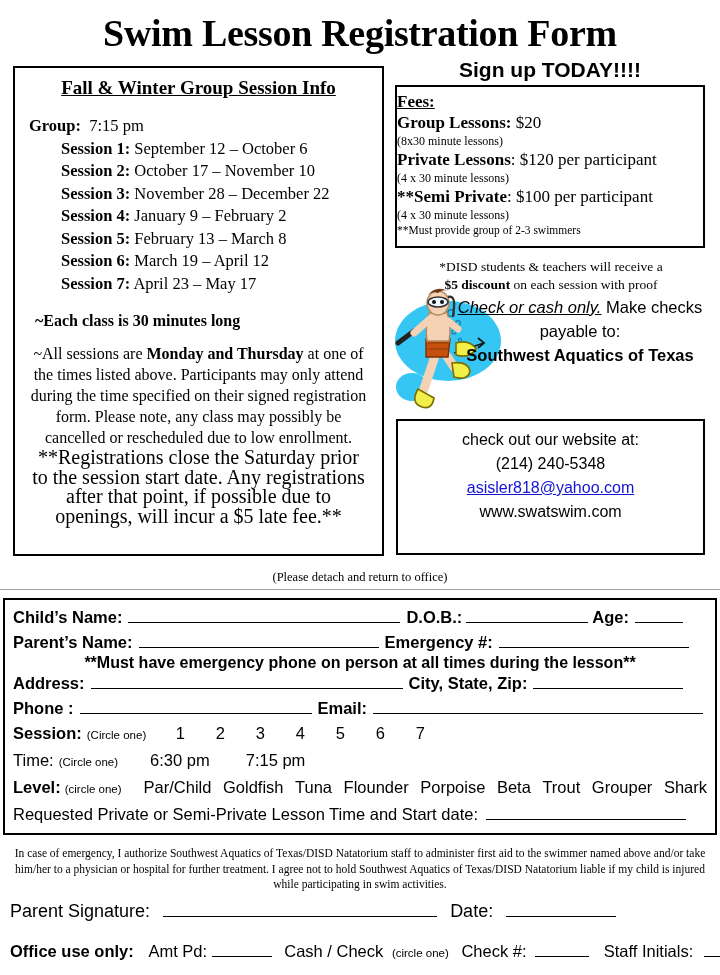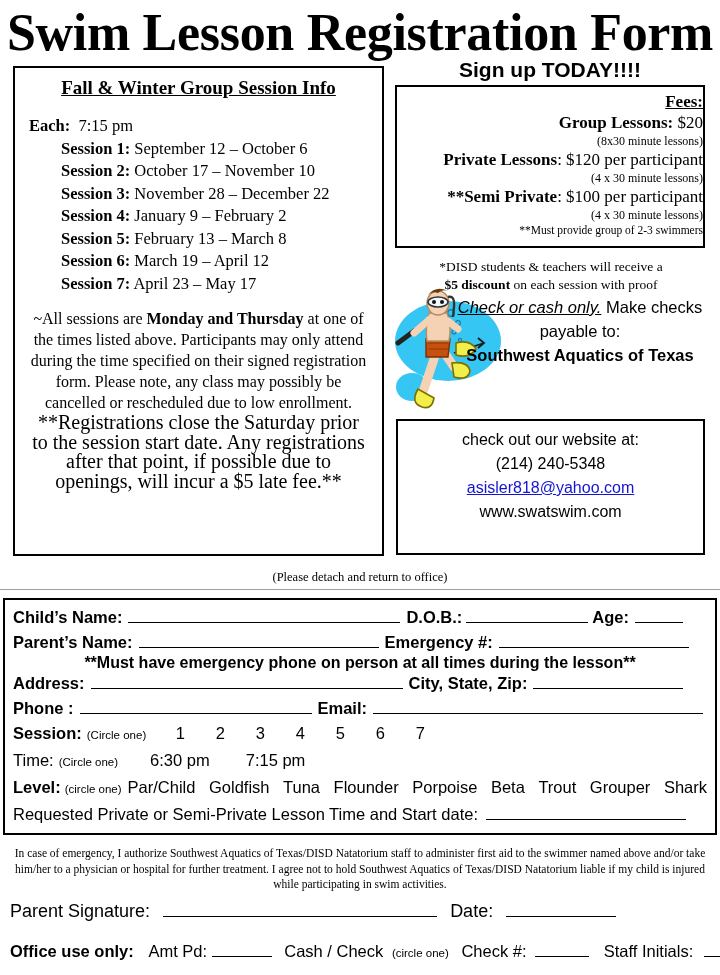--- a/index.html
+++ b/index.html
@@ -6,21 +6,21 @@
   body{
     width:720px;height:975px;position:relative;overflow:hidden;
     font-family:"Liberation Sans",sans-serif;color:#000;
   }
   .abs{position:absolute;}
 
   
   #title{
     left:0;top:10px;width:720px;text-align:center;
     font-family:"Liberation Serif",serif;font-weight:bold;
-    font-size:52px;line-height:46px;letter-spacing:-0.3px;
+    font-size:38px;line-height:46px;letter-spacing:-0.3px;
   }
   #signup{
     left:380px;top:58px;width:340px;text-align:center;
     font-family:"Liberation Sans",sans-serif;font-weight:bold;
     font-size:21px;line-height:24px;
   }
 
   
   #info-box{
     left:13px;top:66px;width:371px;height:490px;
@@ -48,21 +48,21 @@
   }
   #reg-close{
     margin:0 16px 0 16px;text-align:center;
     font-family:"Liberation Serif",serif;font-size:20px;line-height:19.5px;
   }
 
   
   #fees-box{
     left:395px;top:85px;width:310px;height:163px;
     border:2.5px solid #000;background:#fff;box-sizing:border-box;
-    text-align:right;font-family:"Liberation Serif",serif;
+    text-align:left;font-family:"Liberation Serif",serif;
   }
   #fees-title{margin-top:5px;font-weight:bold;font-size:17px;text-decoration:underline;}
   .fee-main{font-size:17px;line-height:21px;font-weight:bold;}
   .fee-main .reg{font-weight:normal;}
   .fee-sub{font-size:12px;line-height:16px;}
   #fee-note{font-size:11.5px;line-height:15px;}
 
   
   #disd{
     left:396px;top:258px;width:310px;text-align:center;
@@ -106,21 +106,21 @@
   }
   .frow{display:flex;align-items:baseline;font-size:16.5px;line-height:25px;white-space:nowrap;}
   .frow .lbl{font-weight:bold;}
   .frow .small{font-size:11.5px;font-weight:normal;}
   .blank{border-bottom:1.6px solid #000;display:inline-block;height:16px;}
   .emerg-note{
     text-align:center;font-size:16px;font-weight:bold;line-height:14px;margin:1px 0 1px 0;
   }
   .sessnums{display:flex;margin-left:14px;}
   .sessnums span{width:40px;text-align:center;}
-  .levels{display:flex;justify-content:space-between;flex:1;margin-left:6px;}
+  .levels{display:flex;justify-content:space-between;flex:1;margin-left:22px;}
 
   
   #waiver{
     left:8px;top:846px;width:704px;text-align:center;
     font-family:"Liberation Serif",serif;font-size:11.5px;line-height:15.5px;
   }
   #sig-row{
     left:10px;top:900px;width:700px;
     font-family:"Liberation Sans",sans-serif;font-size:18px;white-space:nowrap;
   }
@@ -135,21 +135,21 @@
 <body>
 
 <div class="abs" id="title">Swim Lesson Registration Form</div>
 <div class="abs" id="signup">Sign up TODAY!!!!</div>
 
 <div class="abs" id="info-box">
   <div id="info-heading">Fall &amp; Winter Group Session Info</div>
 
   <div id="times-block">
     <div class="tline">
-      <b>Each:</b>
+      <b>Group:</b>
       &nbsp;<span>7:15 pm</span>
     </div>
     <div class="tline indent">
       <b>Session 1:</b>
       <span>September 12 – October 6</span>
     </div>
     <div class="tline indent">
       <b>Session 2:</b>
       <span>October 17 – November 10</span>
     </div>
@@ -168,20 +168,21 @@
     <div class="tline indent">
       <b>Session 6:</b>
       <span>March 19 – April 12</span>
     </div>
     <div class="tline indent">
       <b>Session 7:</b>
       <span>April 23 – May 17</span>
     </div>
   </div>
 
+  <div id="each-class">~Each class is 30 minutes long</div>
 
   <div id="all-sessions"><span>~All sessions are </span><b>Monday and Thursday</b><span> at one of the times listed above.  Participants may only attend during the time specified on their signed registration form.  Please note, any class may possibly be cancelled or rescheduled due to low enrollment.</span></div>
 
   <div id="reg-close">**Registrations close the Saturday prior to the session start date.  Any registrations after that point, if possible due to openings, will incur a $5 late fee.**</div>
 </div>
 
 <div class="abs" id="fees-box">
   <div id="fees-title">Fees:</div>
   <div class="fee-main"><span>Group Lessons:</span>
     <span class="reg">$20</span></div>

